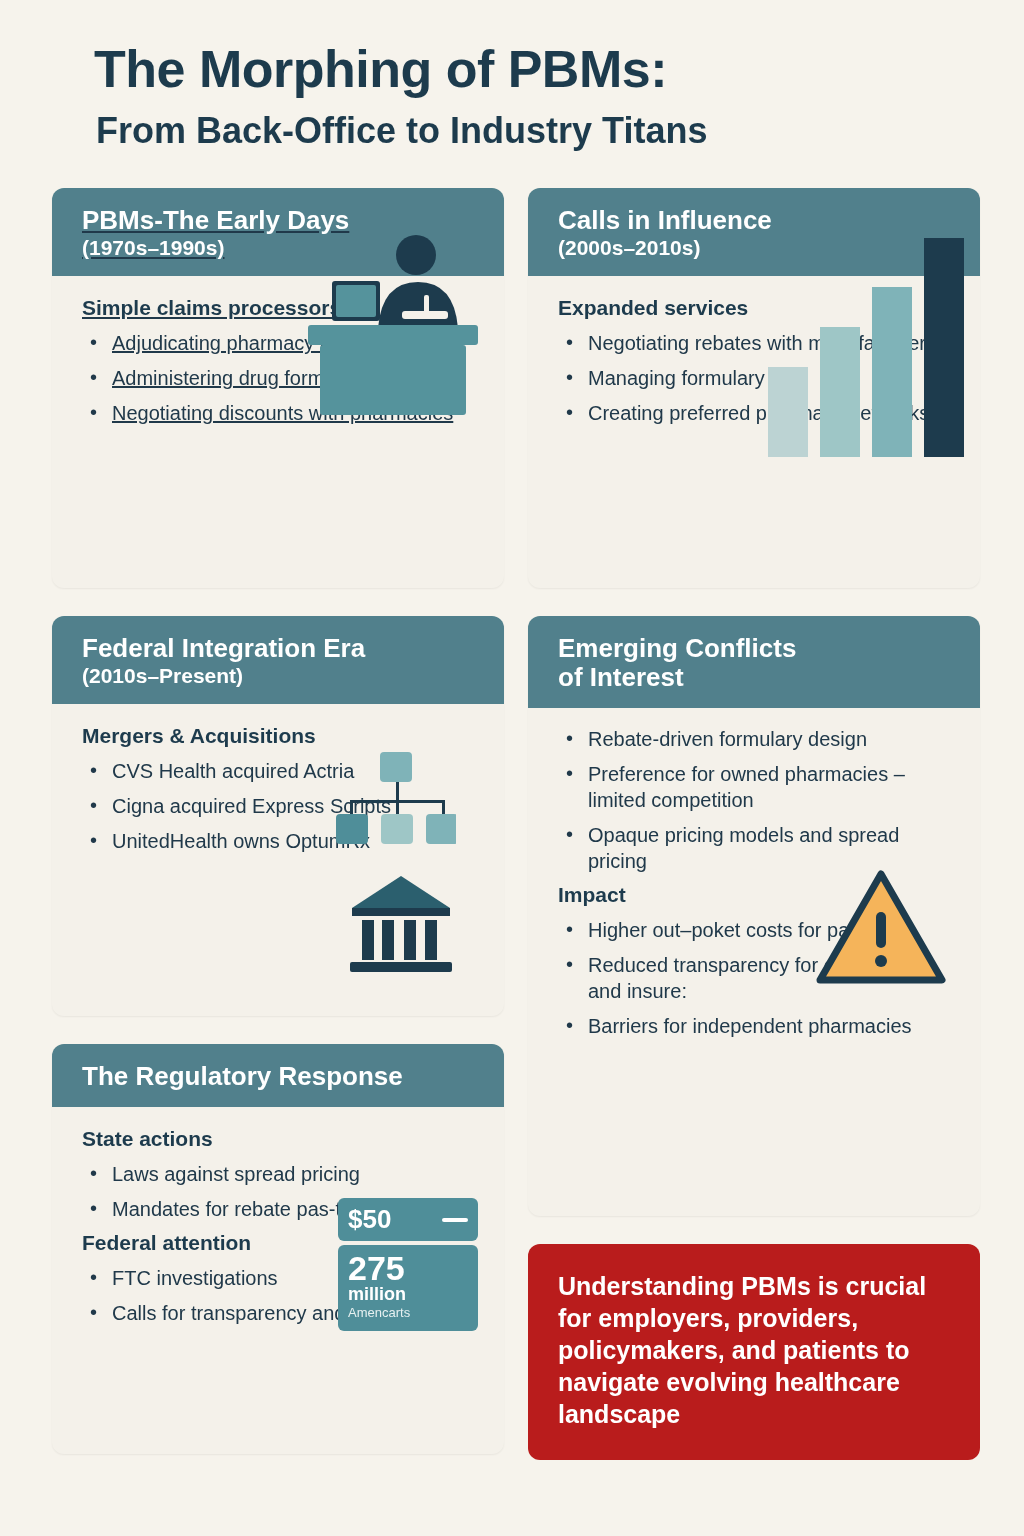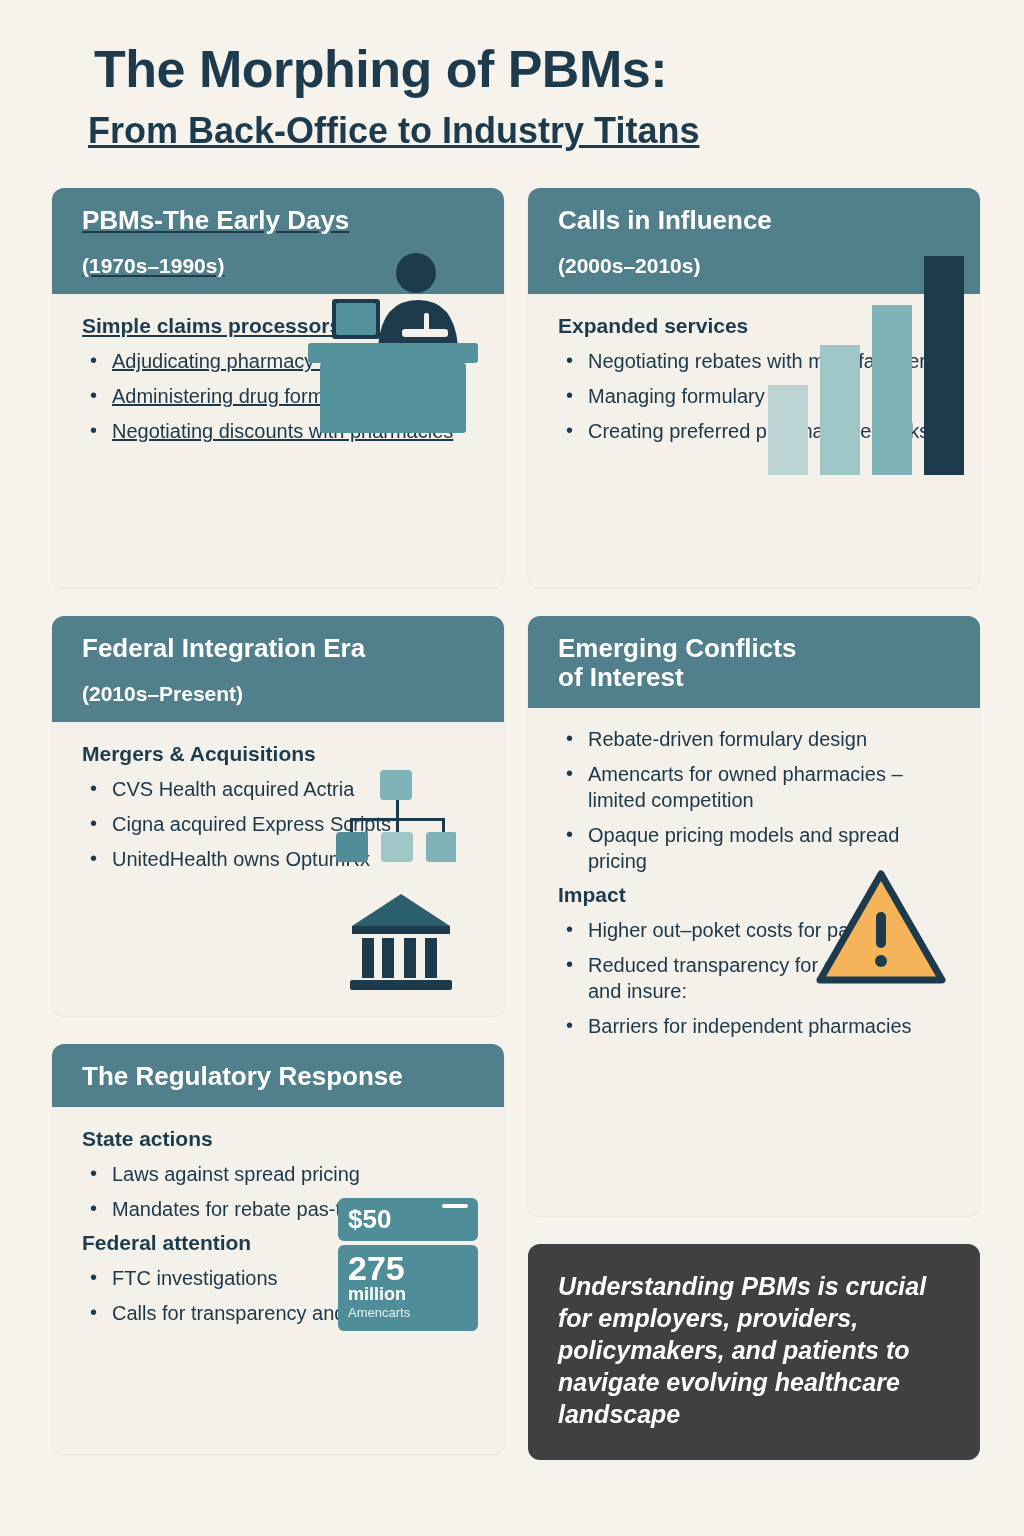--- a/index.html
+++ b/index.html
@@ -28,22 +28,21 @@
     color: #1d3b4d;
     letter-spacing: -0.5px;
     line-height: 1.05;
     margin: 0 0 14px 6px;
   }
   .subtitle {
     font-size: 36px;
     font-weight: bold;
     color: #1d3b4d;
     line-height: 1.1;
-    margin: 0;
-    text-decoration: underline;
+    margin: 8px;
   }
 
   
   .grid {
     position: relative;
     margin-top: 38px;
     padding: 0 52px;
     display: grid;
     grid-template-columns: 452px 452px;
     column-gap: 24px;
@@ -67,21 +66,21 @@
     font-size: 26px;
     font-weight: bold;
     line-height: 1.12;
     display: block;
   }
   .card-head .h-sub {
     font-size: 21px;
     font-weight: bold;
     line-height: 1.2;
     display: block;
-    margin-top: 18px;
+    margin-top: 0;
   }
   .card-body {
     padding: 20px 26px 26px 30px;
     position: relative;
   }
   .sec-label {
     font-size: 21px;
     font-weight: bold;
     color: #1d3b4d;
     margin: 0 0 10px 0;
@@ -126,28 +125,27 @@
   .ill-bank { right: 48px; top: 168px; width: 110px; height: 110px; }
 
   
   .ill-warn { right: 34px; top: 160px; width: 130px; height: 120px; }
 
   
   .ill-money { right: 26px; bottom: 18px; width: 140px; height: 145px; }
 
   
   .closing {
-    background: #404040;
+    background: #b91c1c;
     color: #ffffff;
     border-radius: 12px;
     padding: 26px 16px 30px 30px;
     font-size: 25px;
     font-weight: bold;
     line-height: 1.28;
-    font-style: italic;
   }
 </style>
 </head>
 <body>
 
 <div class="page">
 
   <div class="header">
     <h1 class="title">The Morphing of PBMs:</h1>
     <h2 class="subtitle">From Back-Office to Industry Titans</h2>
@@ -226,21 +224,21 @@
           <ul class="bullets">
             <li>Laws against spread pricing</li>
             <li>Mandates for rebate pas-through</li>
           </ul>
           <p class="sec-label mt">Federal attention</p>
           <ul class="bullets">
             <li>FTC investigations</li>
             <li>Calls for transparency and accountability</li>
           </ul>
           <div class="ill ill-money">
-            <div style="background:#4f8e99;border-radius:6px;padding:6px 10px;display:flex;justify-content:space-between;">
+            <div style="background:#4f8e99;border-radius:6px;padding:6px 10px;display:flex;align-items:center;justify-content:space-between;">
               <span style="color:#ffffff;font-size:26px;font-weight:bold;">$50</span>
               <span style="display:inline-block;width:26px;height:4px;background:#ffffff;border-radius:2px;"></span>
             </div>
             <div style="background:#4f8e99;border-radius:6px;margin-top:4px;padding:6px 10px 10px 10px;">
               <div style="color:#ffffff;font-size:34px;font-weight:bold;line-height:1;">275</div>
               <div style="color:#ffffff;font-size:18px;font-weight:bold;line-height:1.1;">million</div>
               <div style="color:#e7f1f1;font-size:13px;line-height:1.2;">Amencarts</div>
             </div>
           </div>
         </div>
@@ -272,21 +270,21 @@
       </div>
 
       <div class="card" style="min-height:600px;">
         <div class="card-head">
           <span class="h-main">Emerging Conflicts</span>
           <span class="h-main">of Interest</span>
         </div>
         <div class="card-body tight">
           <ul class="bullets">
             <li>Rebate-driven formulary design</li>
-            <li>Amencarts for owned pharmacies –limited competition</li>
+            <li>Preference for owned pharmacies –limited competition</li>
             <li>Opaque pricing models and spread pricing</li>
           </ul>
           <p class="sec-label mt">Impact</p>
           <ul class="bullets">
             <li>Higher out–poket costs for patients</li>
             <li>Reduced transparency for employers and insure:</li>
             <li>Barriers for independent pharmacies</li>
           </ul>
           <svg class="ill ill-warn" viewBox="0 0 130 120">
             <path d="M65 6 L126 112 L4 112 Z" fill="#f5b45a" stroke="#1d3b4d" stroke-width="7" stroke-linejoin="round"></path>

